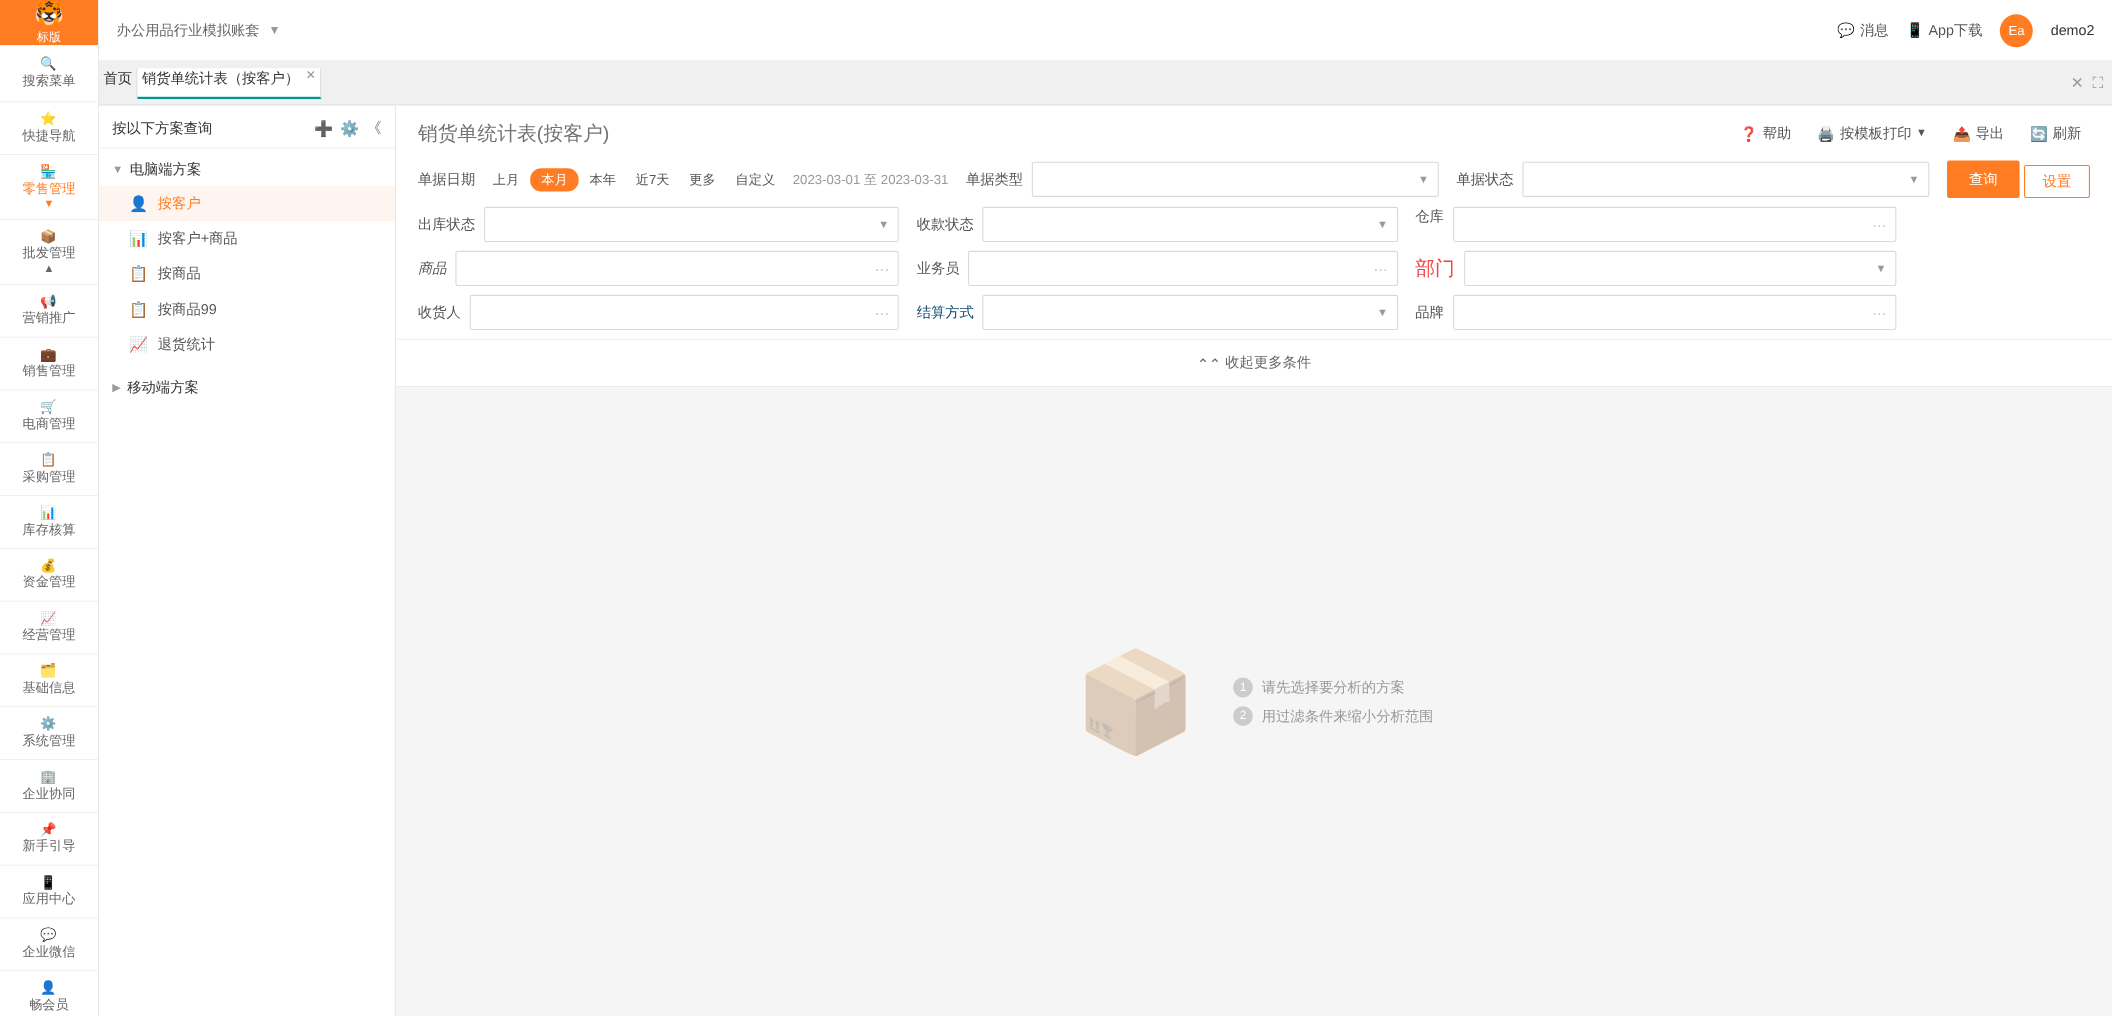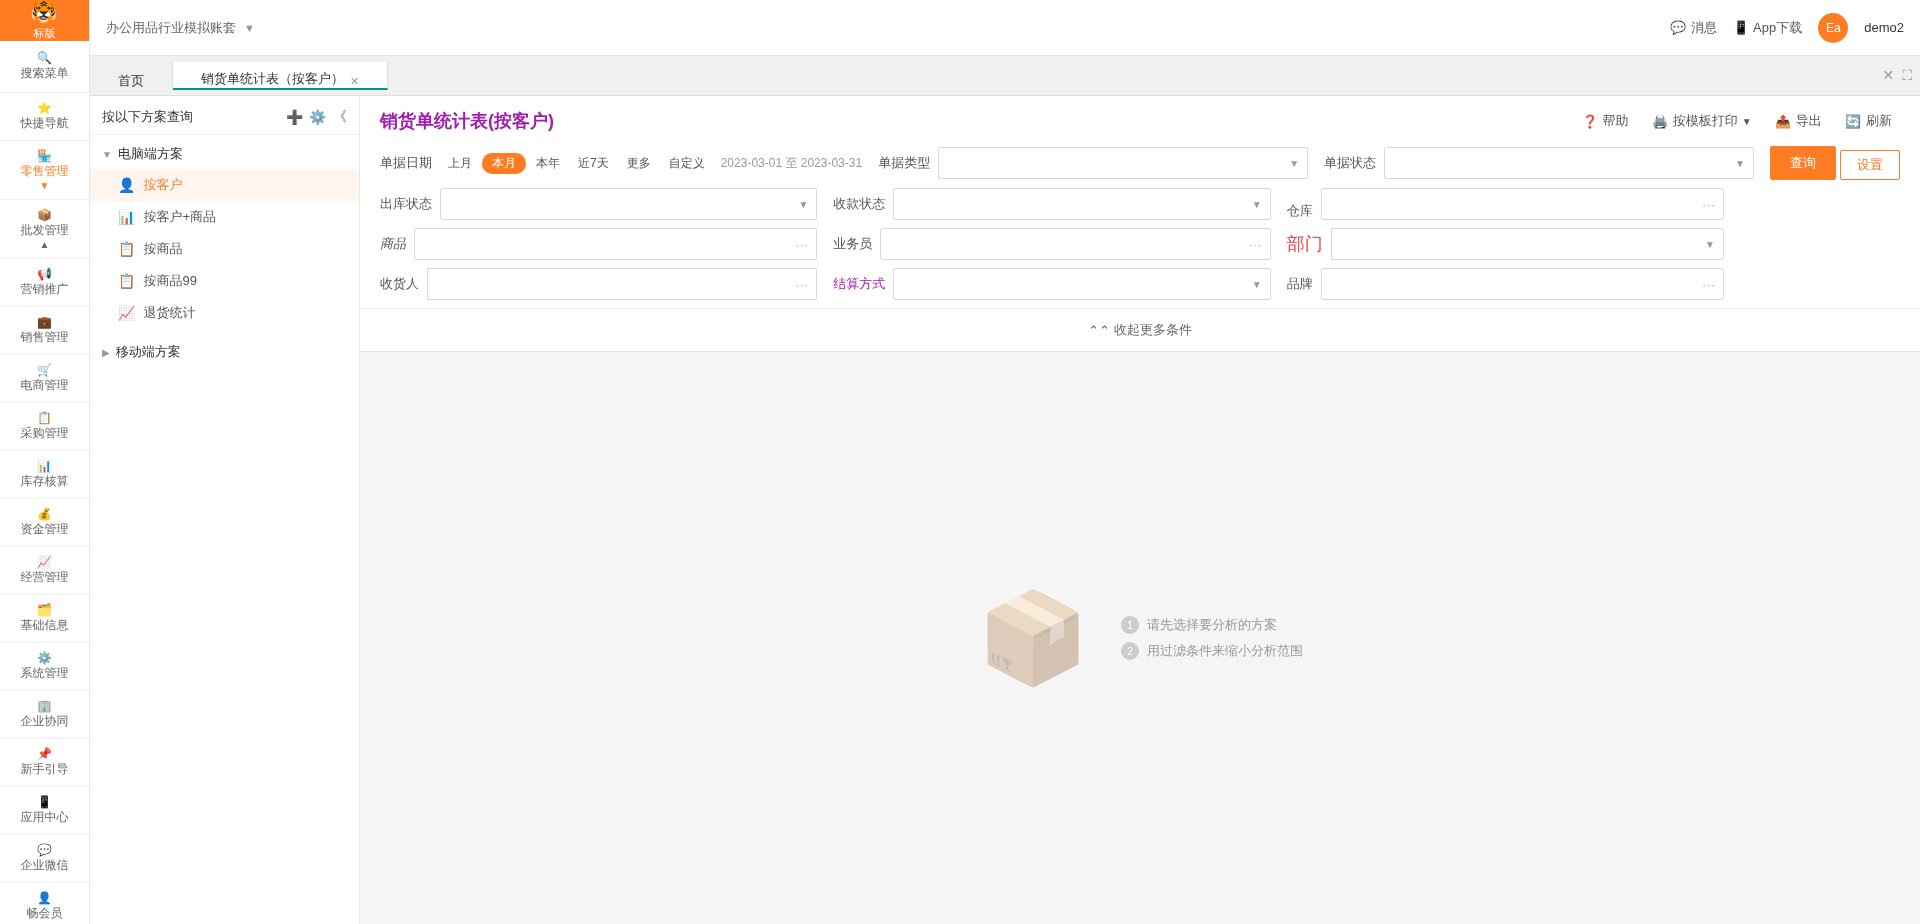--- a/index.html
+++ b/index.html
@@ -18,21 +18,21 @@
 
     
     .topbar { height: 56px; background: #fff; border-bottom: 1px solid #e8e8e8; display: flex; align-items: center; padding: 0 16px; justify-content: space-between; }
     .topbar-left { display: flex; align-items: center; gap: 8px; font-size: 13px; color: #666; }
     .topbar-right { display: flex; align-items: center; gap: 16px; }
     .topbar-btn { display: flex; align-items: center; gap: 4px; font-size: 13px; color: #555; cursor: pointer; }
     .user-avatar { width: 30px; height: 30px; border-radius: 50%; background: #ff7c23; color: #fff; display: flex; align-items: center; justify-content: center; font-size: 12px; cursor: pointer; }
 
     
     .tabbar { height: 40px; background: #f0f0f0; display: flex; align-items: center; border-bottom: 1px solid #ddd; }
-    .tab { padding: 0 28px; height: 28px; display: flex; align-items: flex-end; gap: 6px; font-size: 13px; cursor: pointer; background: #f0f0f0; color: #666; border-right: 1px solid #ddd; }
+    .tab { padding: 0 4px; height: 28px; display: flex; align-items: flex-start; gap: 6px; font-size: 13px; cursor: pointer; background: #f0f0f0; color: #666; border-right: 1px solid #ddd; }
     .tab.active { background: #fff; color: #333; border-bottom: 2px solid #009688; }
     .tab .tab-close { font-size: 11px; color: #999; cursor: pointer; }
     .tab.home { color: #333; }
     .tab-maximize { margin-left: auto; margin-right: 8px; display: flex; gap: 8px; }
     .tab-maximize span { cursor: pointer; color: #999; font-size: 14px; }
 
     
     .content { flex: 1; display: flex; overflow: hidden; background: #f5f5f5; }
 
     
@@ -47,21 +47,21 @@
     .scheme-item { display: flex; align-items: center; padding: 7px 12px 7px 28px; font-size: 13px; color: #555; cursor: pointer; gap: 8px; }
     .scheme-item.active { color: #ff7c23; background: #fff5f0; }
     .scheme-item .item-icon { font-size: 14px; color: #999; }
     .scheme-item.active .item-icon { color: #ff7c23; }
     .mobile-group { padding: 4px 0; }
     .mobile-group-header { display: flex; align-items: center; padding: 6px 12px; font-size: 13px; color: #333; cursor: pointer; }
     .mobile-group-header .arrow { margin-right: 6px; font-size: 10px; color: #999; }
 
     
     .right-panel { flex: 1; display: flex; flex-direction: column; overflow: hidden; }
-    .page-title { font-size: 18px; font-weight: 700; color: #a21caf; margin-top: 16px; }
+    .page-title { font-size: 18px; font-weight: 400; color: #737373; margin-top: 16px; }
     .page-actions { display: flex; gap: 8px; align-items: center; }
     .action-btn { display: flex; align-items: center; gap: 4px; font-size: 13px; color: #555; cursor: pointer; padding: 4px 8px; }
     .filter-select-full { flex: 1; height: 32px; border: 1px solid #d9d9d9; border-radius: 2px; padding: 0 8px; font-size: 13px; background: #fff; display: flex; align-items: center; justify-content: space-between; cursor: pointer; min-width: 120px; }
 
     
     .collapse-row { display: flex; justify-content: center; padding: 8px; background: #fff; border-top: 1px solid #f0f0f0; }
     .collapse-btn { display: flex; align-items: center; gap: 4px; font-size: 13px; color: #666; cursor: pointer; padding: 4px 16px; border-radius: 2px; }
 
     
     .query-btn { background: #ff7c23; color: #fff; border: none; border-radius: 2px; padding: 6px 20px; font-size: 13px; cursor: pointer; }
@@ -324,21 +324,21 @@
           </div>
 
           <div style="display:flex;align-items:center;gap:8px;flex:1;">
             <span style="font-size:13px;color:#555;white-space:nowrap;">收款状态</span>
             <div class="filter-select-full">
               <span></span>
               <span style="color:#999;font-size:10px;">▼</span>
             </div>
           </div>
 
-          <div style="display:flex;align-items:flex-end;gap:8px;flex:1;">
+          <div style="display:flex;align-items:flex-start;gap:8px;flex:1;">
             <span style="font-size:13px;color:#555;white-space:nowrap;">仓库</span>
             <div class="filter-select-full">
               <span></span>
               <span style="color:#bbb;">···</span>
             </div>
           </div>
 
           <div style="width:160px;flex:none;"></div>
         </div>
 
@@ -375,21 +375,21 @@
 
           <div style="display:flex;align-items:center;gap:8px;flex:1;">
             <span style="font-size:13px;color:#555;white-space:nowrap;">收货人</span>
             <div class="filter-select-full">
               <span></span>
               <span style="color:#bbb;">···</span>
             </div>
           </div>
 
           <div style="display:flex;align-items:center;gap:8px;flex:1;">
-            <span style="font-size:13px;color:#a21caf;white-space:nowrap;">结算方式</span>
+            <span style="font-size:13px;color:#0c4a6e;white-space:nowrap;">结算方式</span>
             <div class="filter-select-full">
               <span></span>
               <span style="color:#999;font-size:10px;">▼</span>
             </div>
           </div>
 
           <div style="display:flex;align-items:center;gap:8px;flex:1;">
             <span style="font-size:13px;color:#555;white-space:nowrap;">品牌</span>
             <div class="filter-select-full">
               <span></span>

